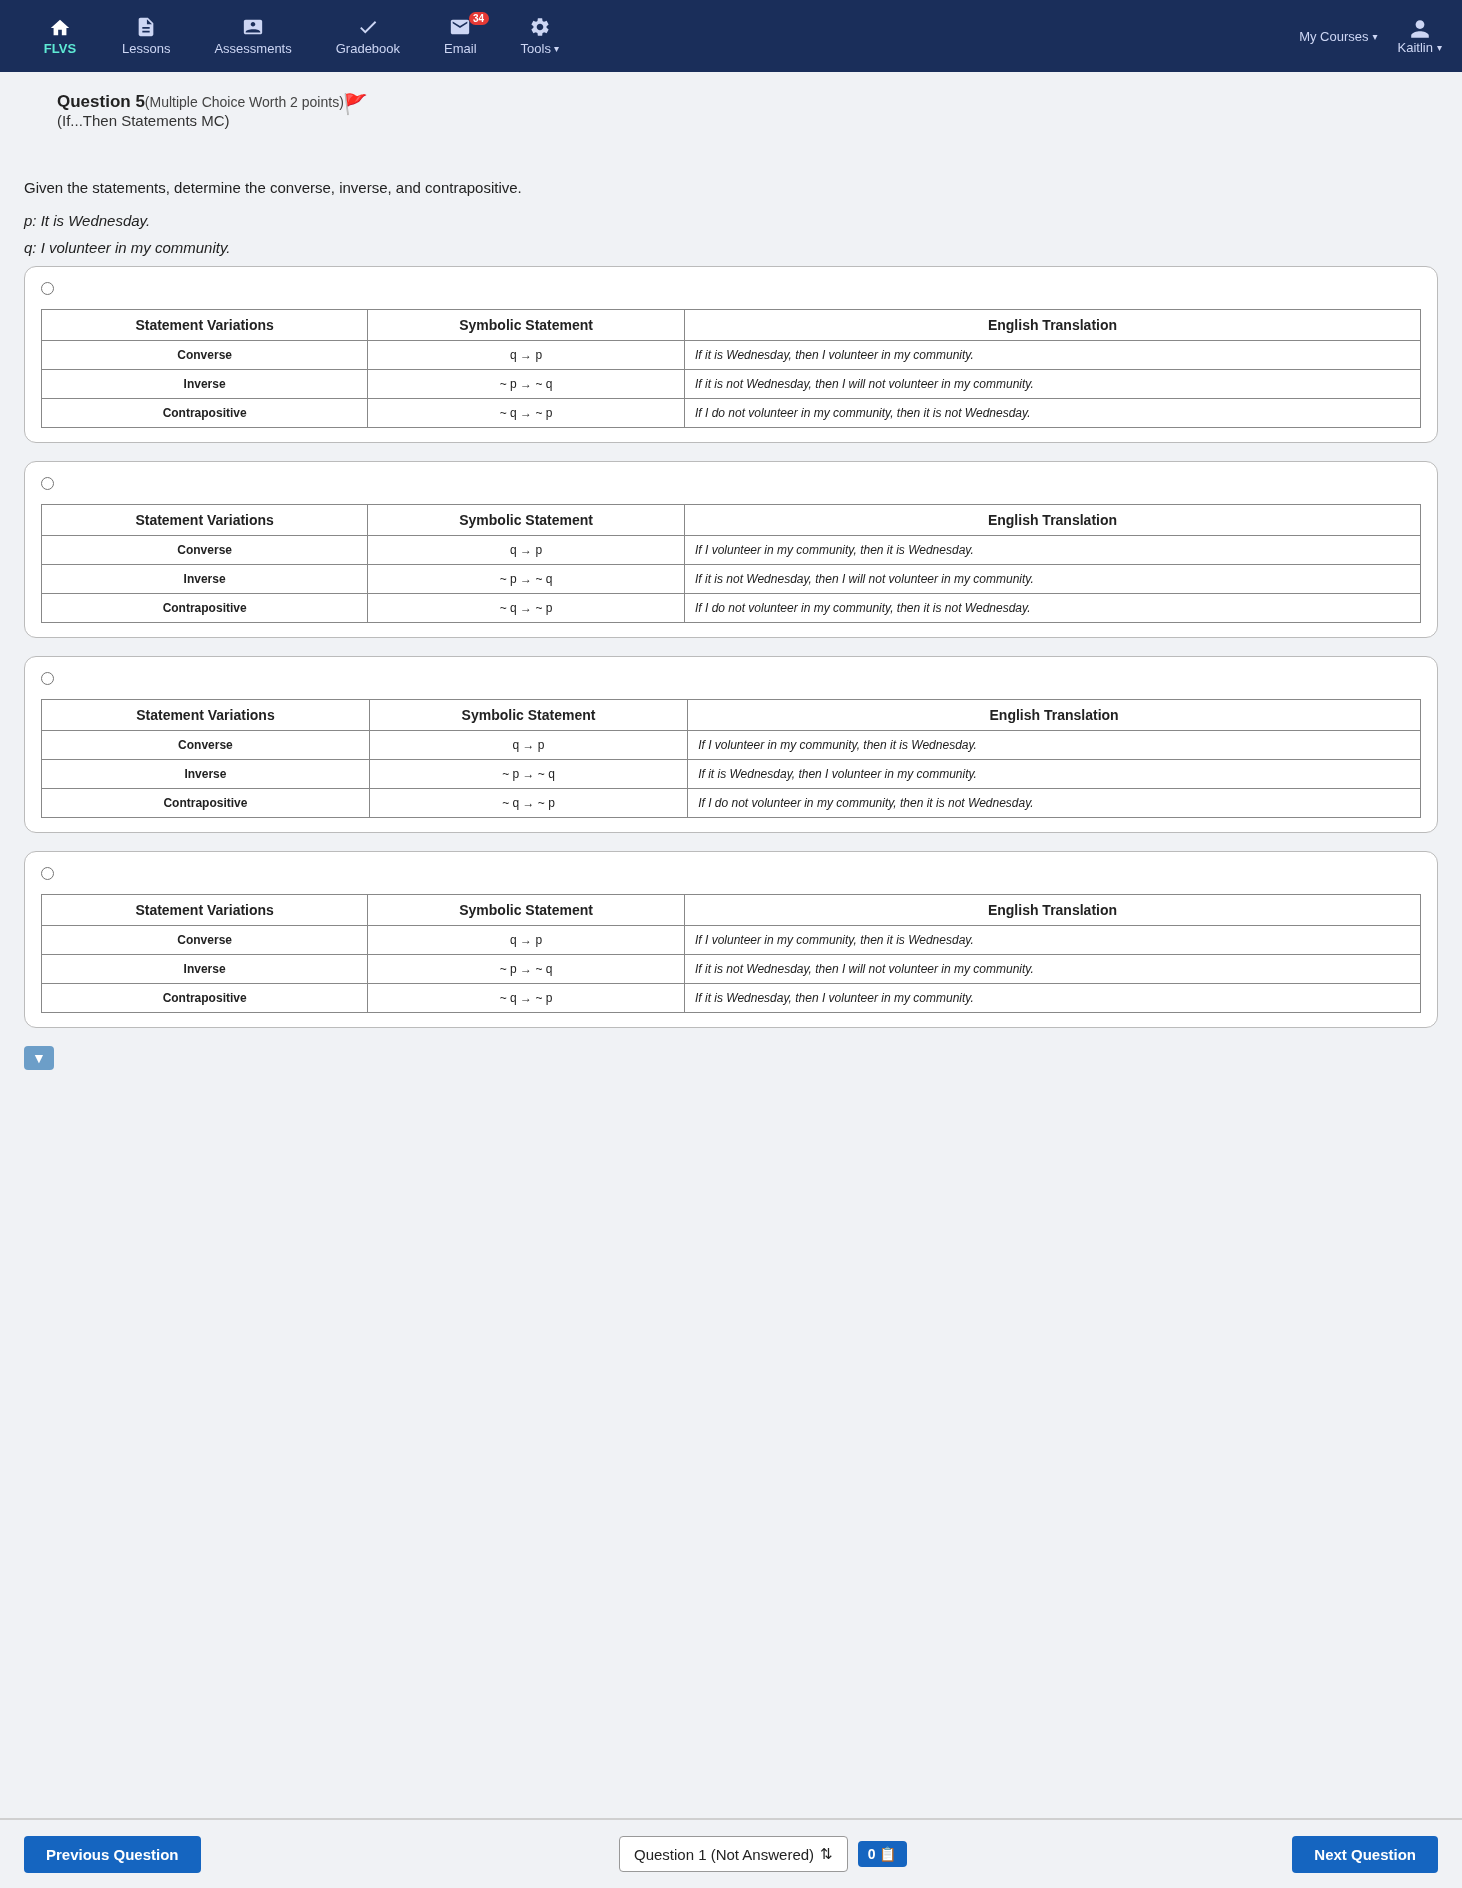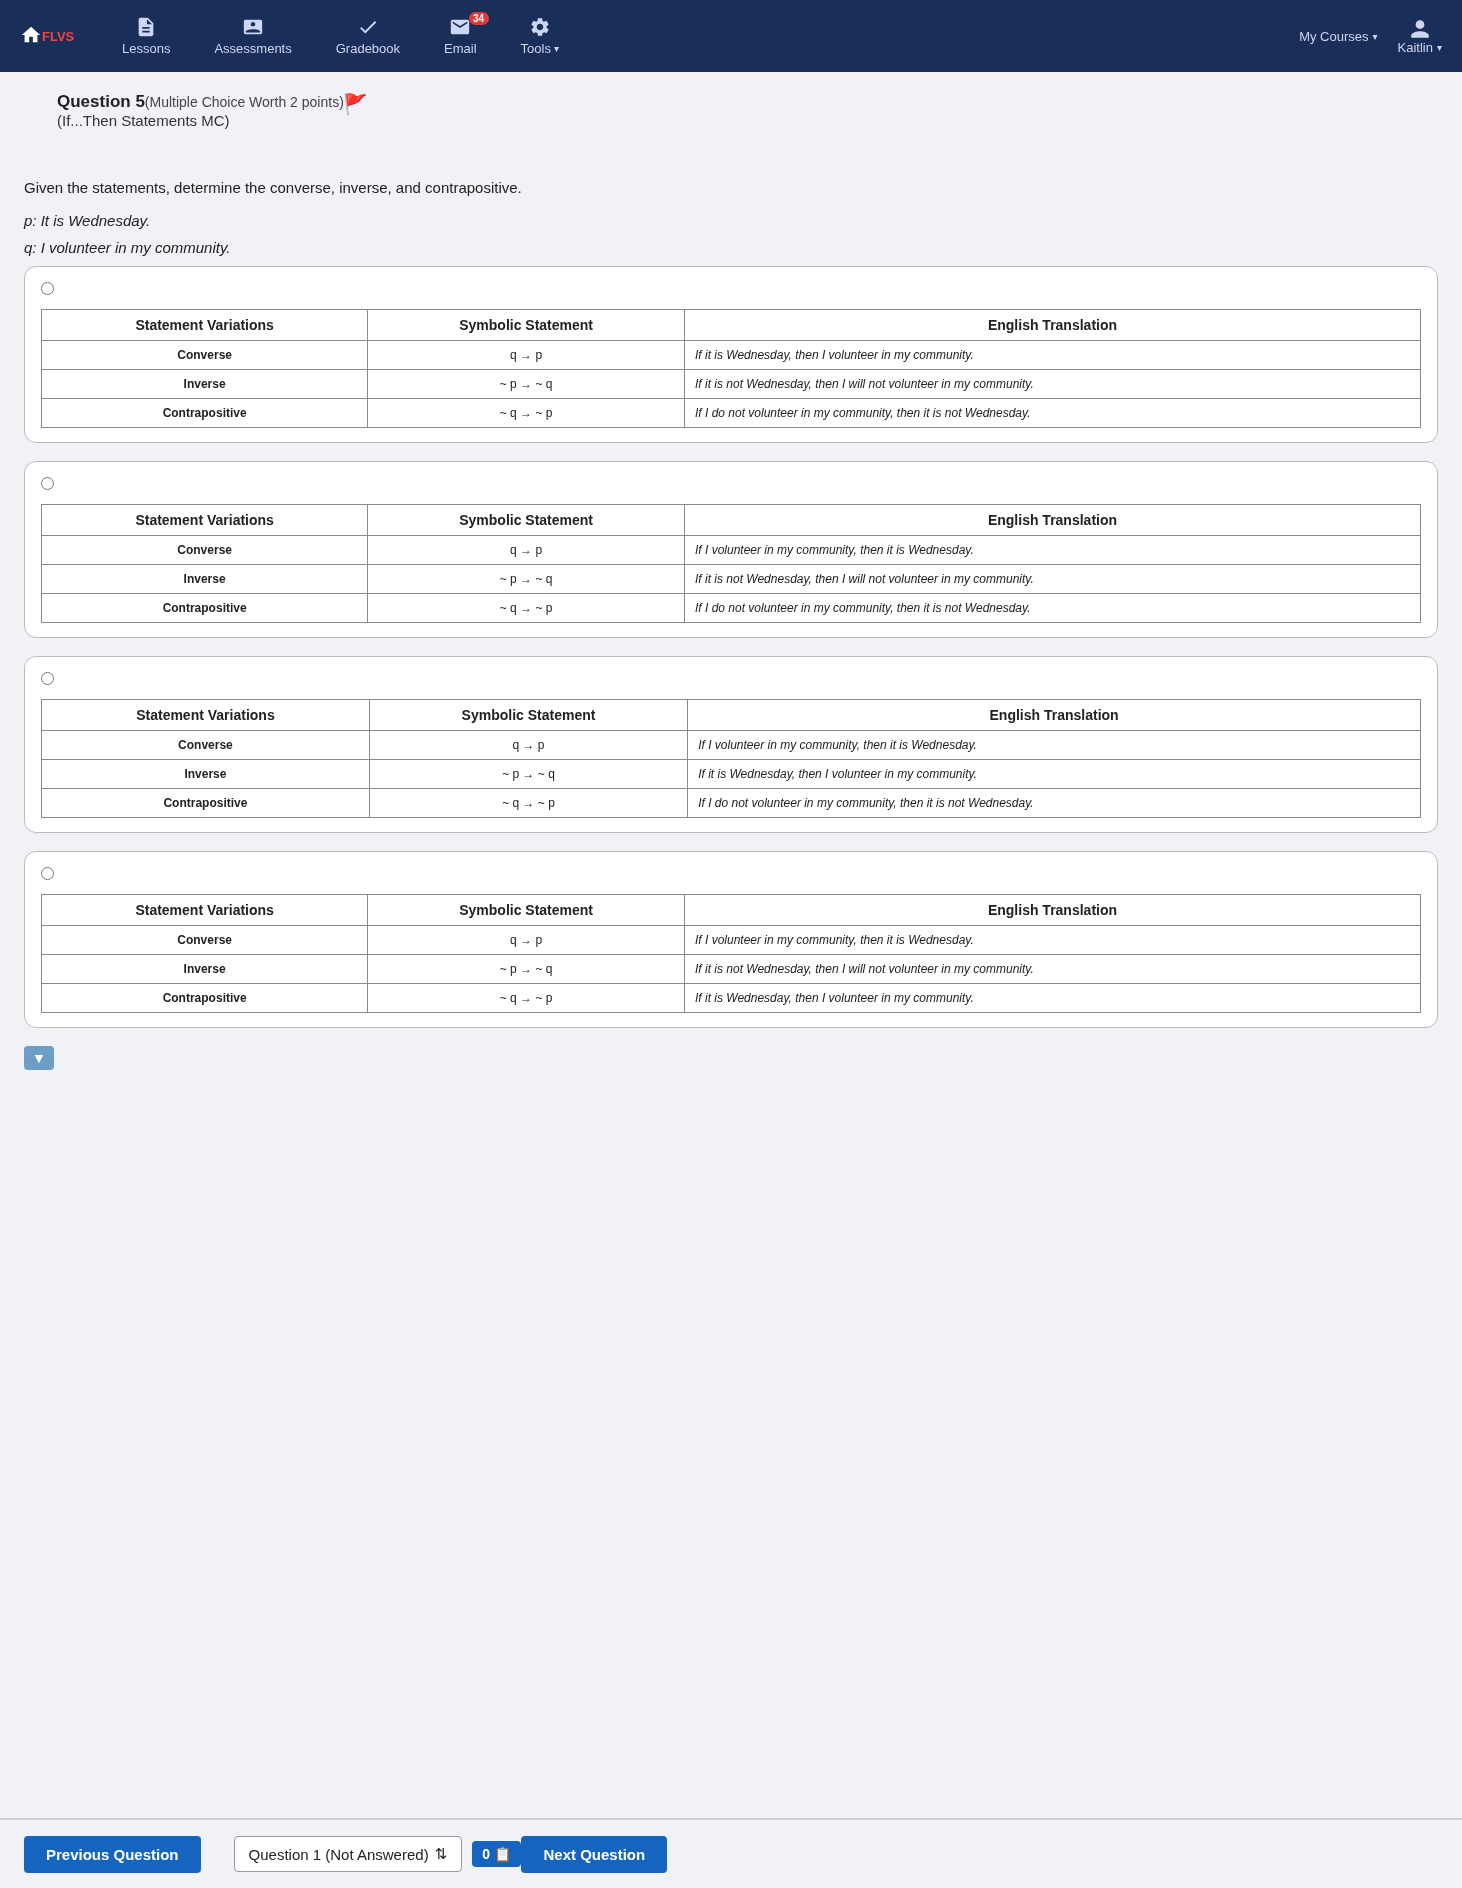--- a/index.html
+++ b/index.html
@@ -10,23 +10,23 @@
       background: #1a2e5a;
       color: #fff;
       display: flex;
       align-items: center;
       padding: 0 20px;
       height: 72px;
       gap: 0;
     }
     .nav-brand {
       display: flex;
-      flex-direction: row;
-      align-items: center;
-      color: #ef4444;
+      flex-direction: column;
+      align-items: center;
+      color: #5eead4;
       font-size: 13px;
       font-weight: bold;
       min-width: 80px;
       cursor: pointer;
     }
     .nav-brand svg { margin-bottom: 2px; }
     .nav-item {
       display: flex;
       flex-direction: column;
       align-items: center;
@@ -132,21 +132,21 @@
     td.eng-col { font-style: italic; }
     td.label-col { font-weight: bold; text-align: center; }
     th.eng-col { text-align: center; }
 
     
     .bottom-bar {
       background: #f0f2f5;
       border-top: 2px solid #d0d0d0;
       display: flex;
       align-items: center;
-      justify-content: flex-start;
+      justify-content: space-between;
       padding: 27px 24px;
       height: 70px;
       position: relative;
     }
     .btn-nav {
       background: #1565c0;
       color: #fff;
       border: none;
       border-radius: 4px;
       padding: 10px 22px;

